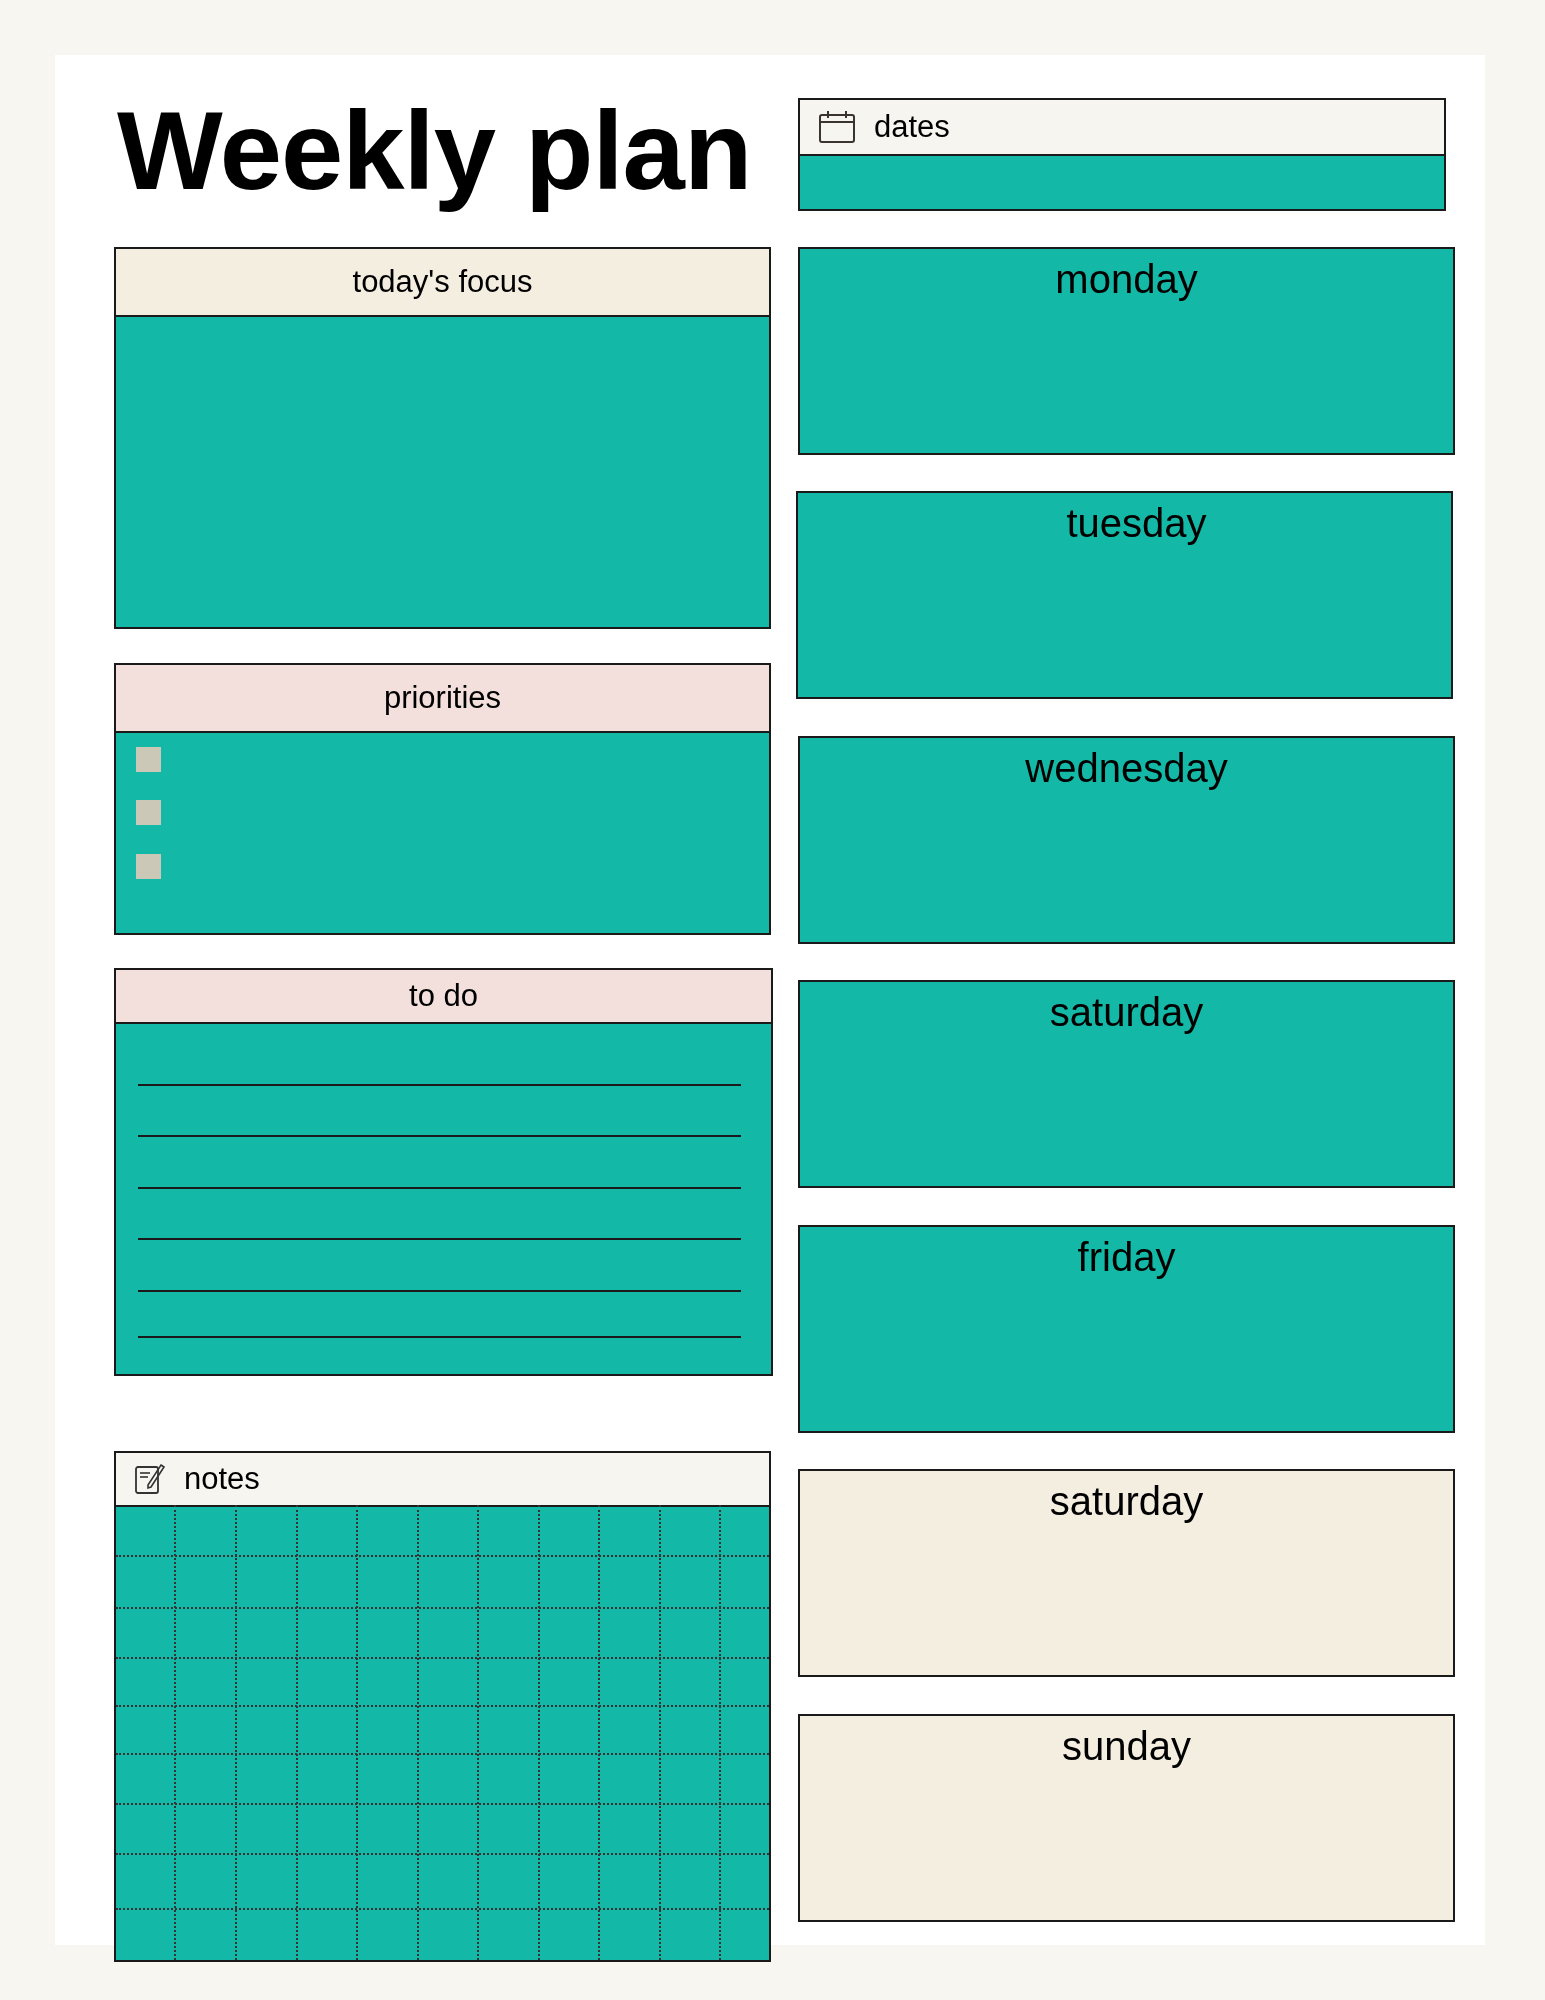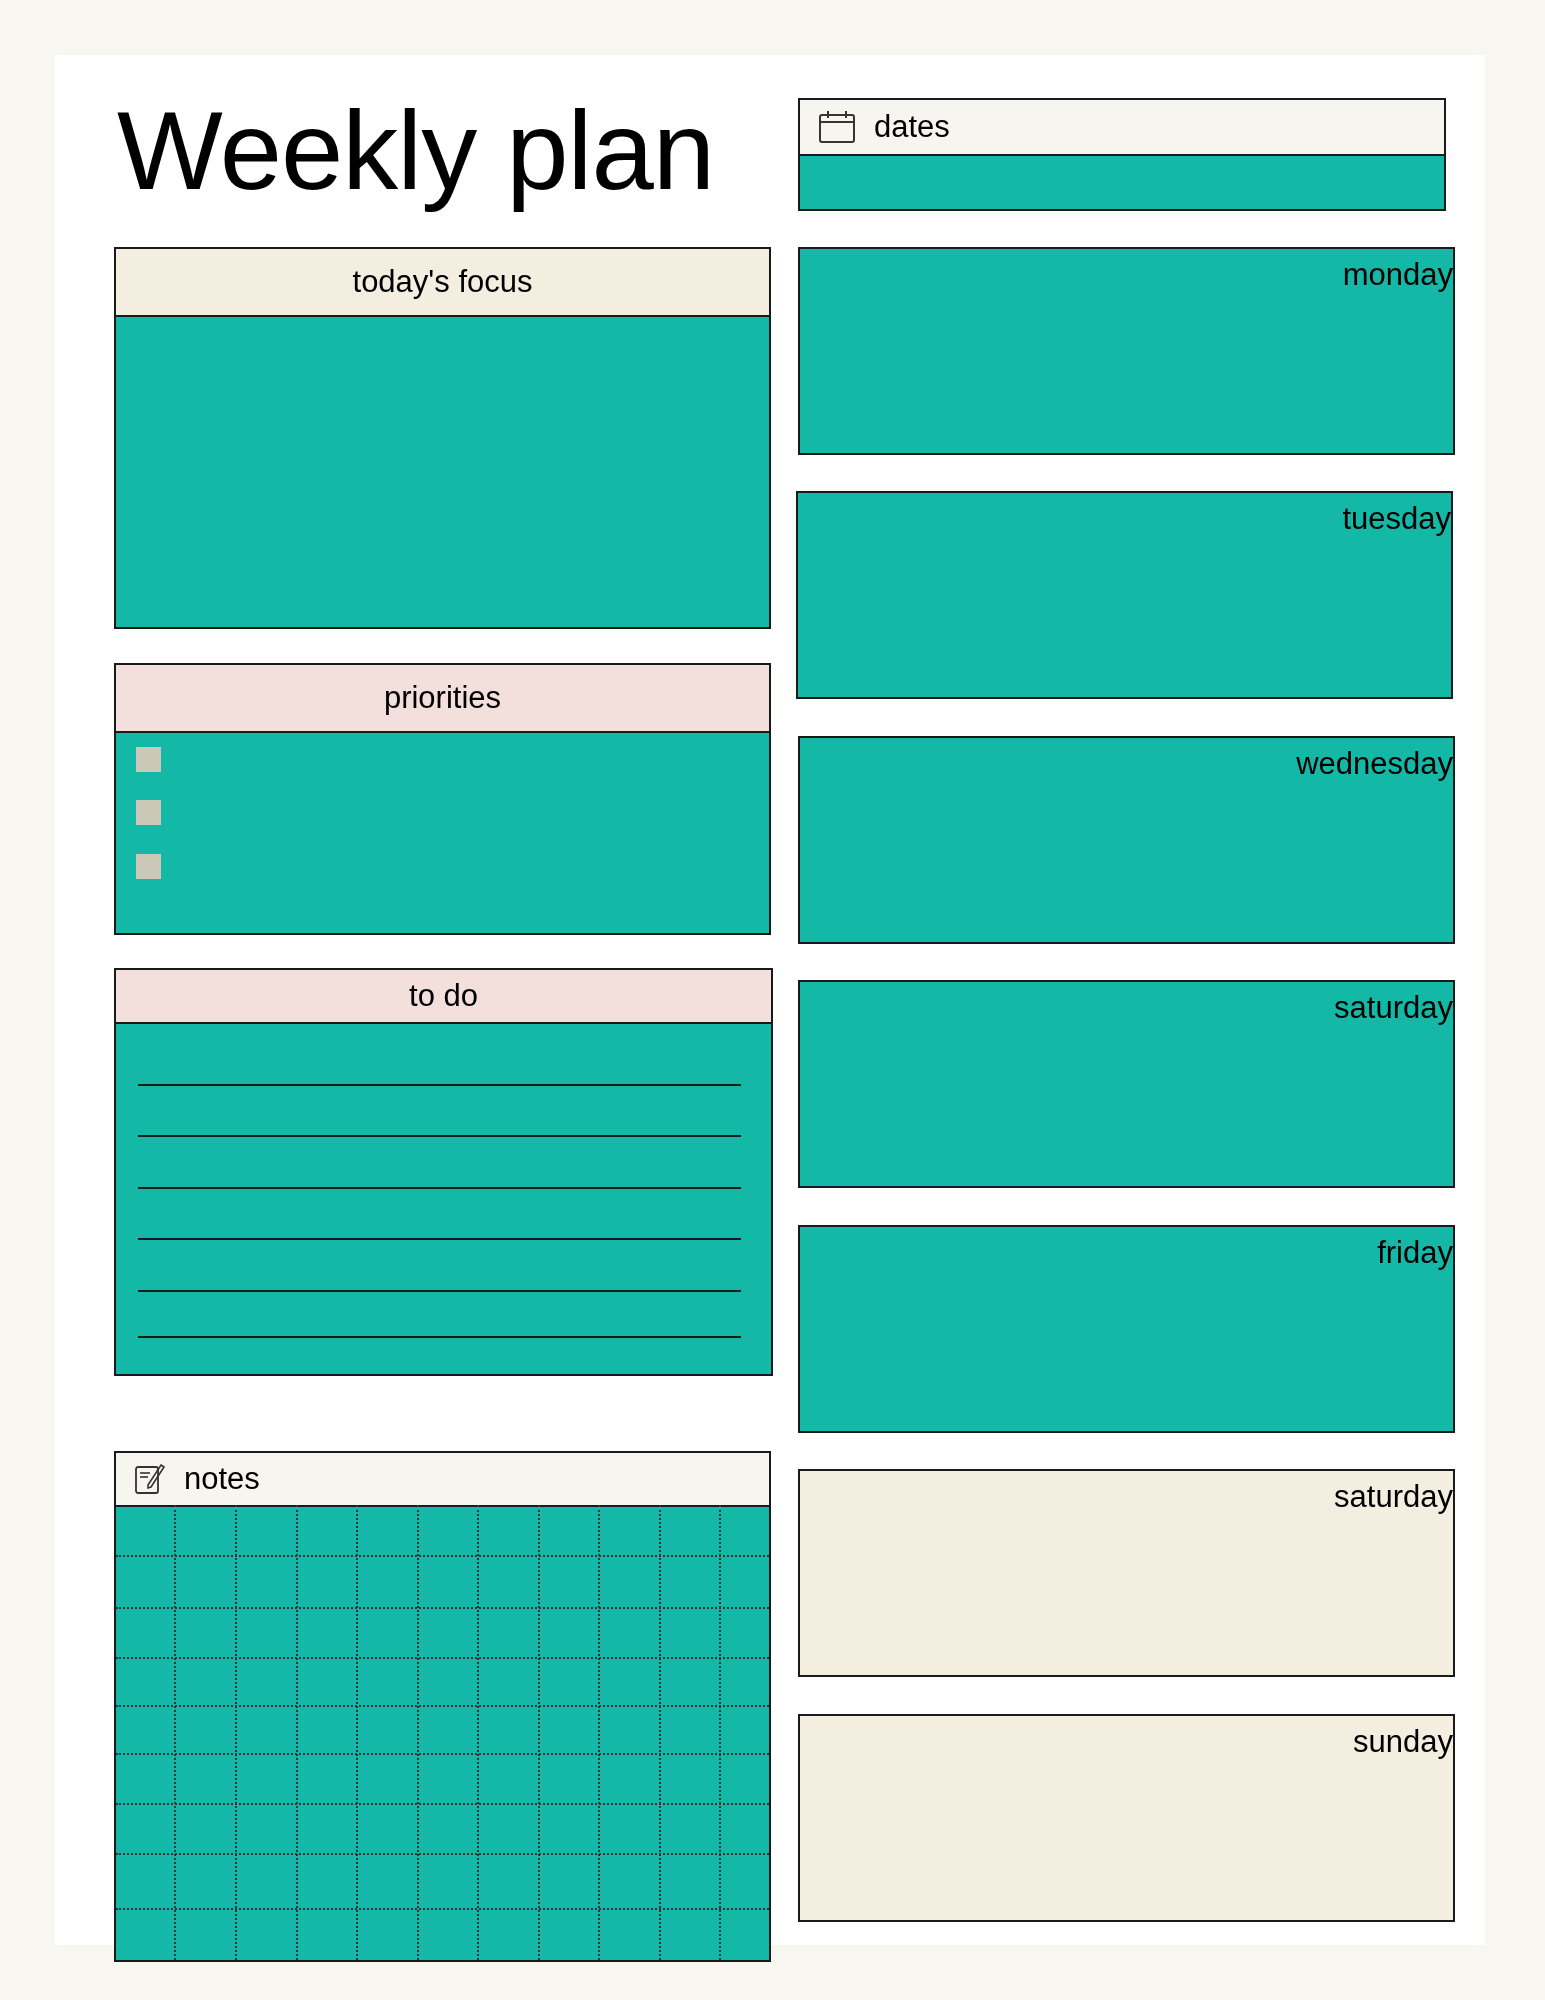--- a/index.html
+++ b/index.html
@@ -1,23 +1,23 @@
 <!DOCTYPE html>
 <html><head>
 <meta charset="utf-8">
 <style>
   html, body { margin:0; padding:0; }
   body { width:1545px; height:2000px; background:#f7f6f1; position:relative; overflow:hidden;
          font-family:"Liberation Sans", sans-serif; color:#000; }
   .page { position:absolute; left:55px; top:55px; width:1430px; height:1890px; background:#ffffff; }
-  .title { position:absolute; left:117px; top:95px; font-size:112px; font-weight:normal; letter-spacing:-1px; line-height:1; margin:0;text-align:center; }
+  .title { position:absolute; left:117px; top:95px; font-size:112px; font-weight:bold; letter-spacing:-1px; line-height:1; margin:0;text-align:center; }
   .box { position:absolute; border:2px solid #1a1a1a; box-sizing:border-box; background:#14b8a6; }
   .hdr { height:68px; border-bottom:2px solid #1a1a1a; box-sizing:border-box; font-size:31px; display:flex; align-items:center; justify-content:center; }
   .hdr.left { justify-content:flex-start; padding-left:18px; gap:18px; }
-  .day-label { text-align:right; font-size:31px; margin-top:8px; }
+  .day-label { text-align:center; font-size:40px; margin-top:8px; }
   .chk { position:absolute; left:136px; width:25px; height:25px; background:#cbc8b8; }
   .line { position:absolute; left:138px; width:603px; height:2px; background:#1a1a1a; }
   .vline { position:absolute; top:52px; bottom:0; width:0; border-left:2px dotted #333; }
   .hline { position:absolute; left:0; right:0; height:0; border-top:2px dotted #333; }
   .dates-body { height:54px; }
   svg { display:block; }
 </style>
 </head>
 <body>
 

